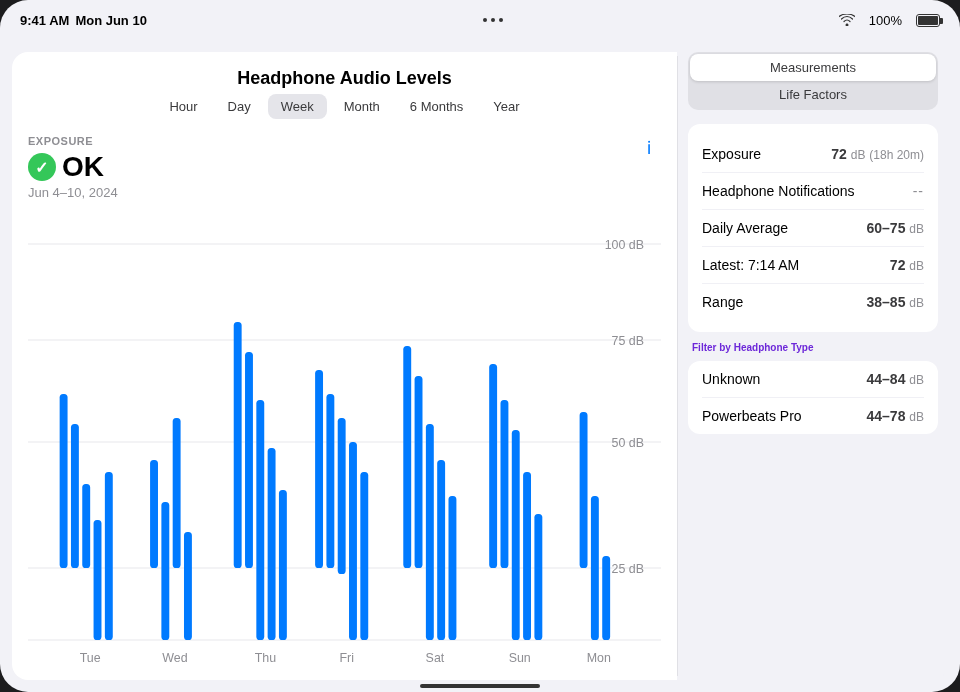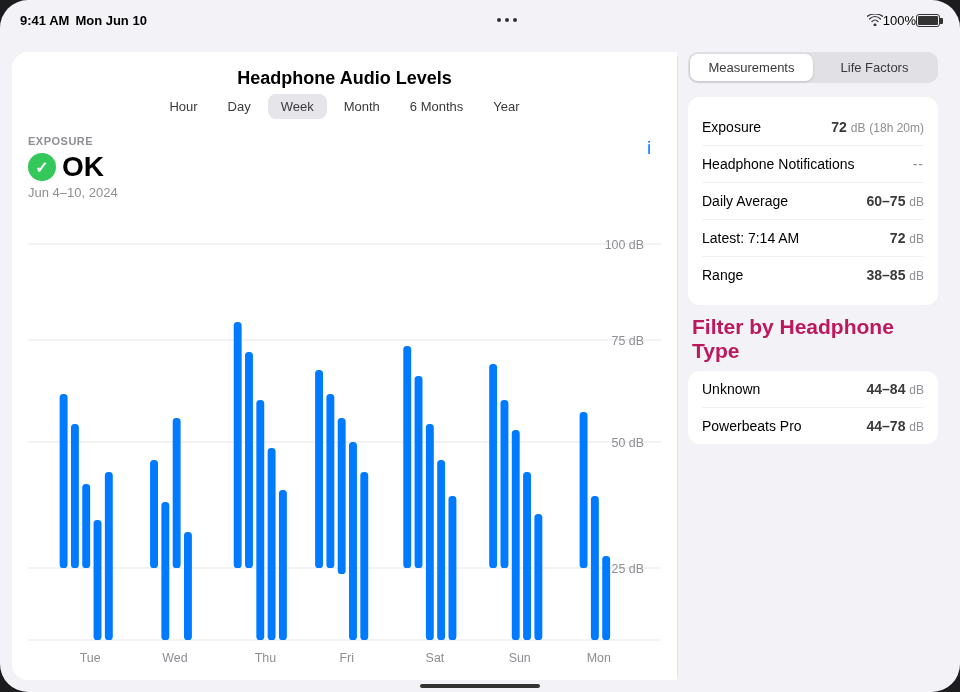--- a/index.html
+++ b/index.html
@@ -30,21 +30,21 @@
       display: flex;
       align-items: center;
       justify-content: space-between;
       padding: 0 20px;
       font-size: 13px;
       font-weight: 500;
       color: #000;
       z-index: 10;
     }
     .status-left { display: flex; align-items: flex-start; gap: 6px; font-size: 13px; font-weight: 600; }
-    .status-right { display: flex; align-items: center; gap: 0; font-size: 13px; }
+    .status-right { display: flex; align-items: center; gap: 14px; font-size: 13px; }
     .battery-icon {
       display: inline-flex; align-items: center;
       border: 1.5px solid #333; border-radius: 3px;
       width: 24px; height: 13px; padding: 1px;
       position: relative;
     }
     .battery-icon::after {
       content: '';
       position: absolute;
       right: -4px; top: 3px;
@@ -187,20 +187,21 @@
       font-weight: 400;
     }
 
     
     .tab-selector {
       display: flex;
       background: #e0e0e5;
       border-radius: 10px;
       margin: 0 10px 14px;
       padding: 2px;
+      flex-direction: column;
     }
     .tab-btn {
       flex: 1;
       padding: 6px 8px;
       border: none;
       border-radius: 8px;
       background: transparent;
       font-size: 13px;
       color: #3a3a3c;
       cursor: pointer;
@@ -237,23 +238,23 @@
     .stat-value strong {
       font-weight: 700;
     }
     .stat-value .unit {
       font-weight: 400;
       font-size: 12px;
       color: #8e8e93;
     }
 
     .section-title {
-      font-size: 21px;
+      font-size: 10px;
       font-weight: 600;
-      color: #be185d;
+      color: #6d28d9;
       margin: 4px 10px 8px;
       padding: 0 4px;
     }
 
     .filter-card {
       background: #fff;
       border-radius: 12px;
       margin: 0 10px 10px;
       padding: 0 14px;
     }

